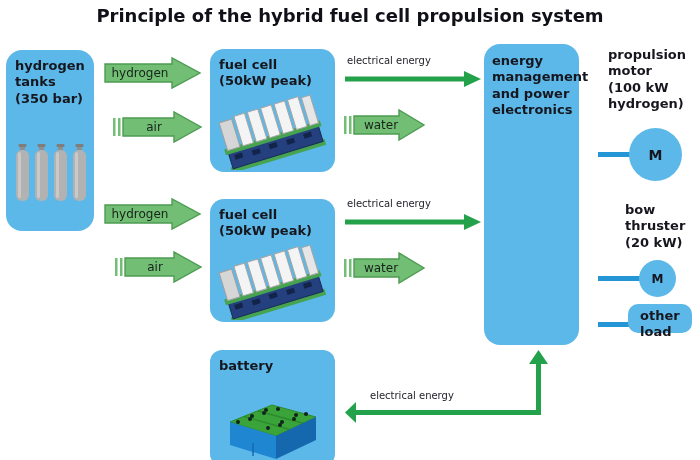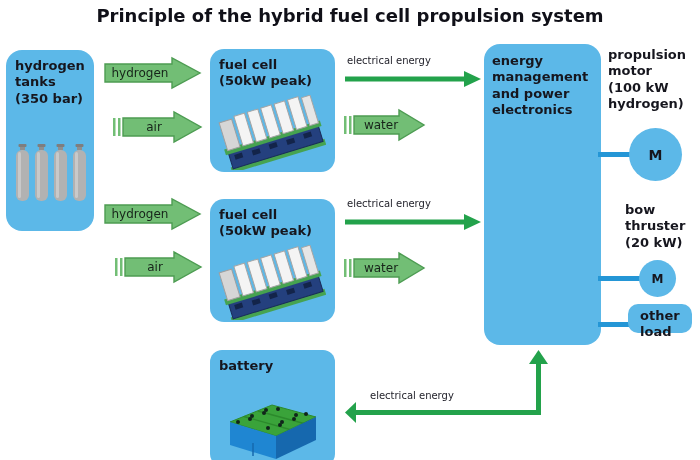--- a/index.html
+++ b/index.html
@@ -183,21 +183,21 @@
 
   <div class="blockarrow tailed" style="left:344px;top:251px;width:82px;height:34px;">
     <svg viewBox="0 0 82 34" preserveAspectRatio="none">
       <rect x="0" y="8" width="2.5" height="18" fill="#72BE75"></rect>
       <rect x="5" y="8" width="2.5" height="18" fill="#72BE75"></rect>
       <polygon class="fill-green" points="10,8 55,8 55,2 80,17 55,32 55,26 10,26"></polygon>
     </svg>
     <span class="ba-label">water</span>
   </div>
 
-  <div class="box" style="left:484px;top:44px;width:117px;height:301px;">
+  <div class="box" style="left:484px;top:44px;width:95px;height:301px;">
     <div class="nodelabel" style="left:8px;top:9px;">energy
 management
 and power
 electronics</div>
   </div>
 
   <div class="bluelink" style="left:598px;top:152px;width:34px;"></div>
   <div class="nodelabel" style="left:608px;top:47px;width:92px;">propulsion
 motor
 (100 kW

